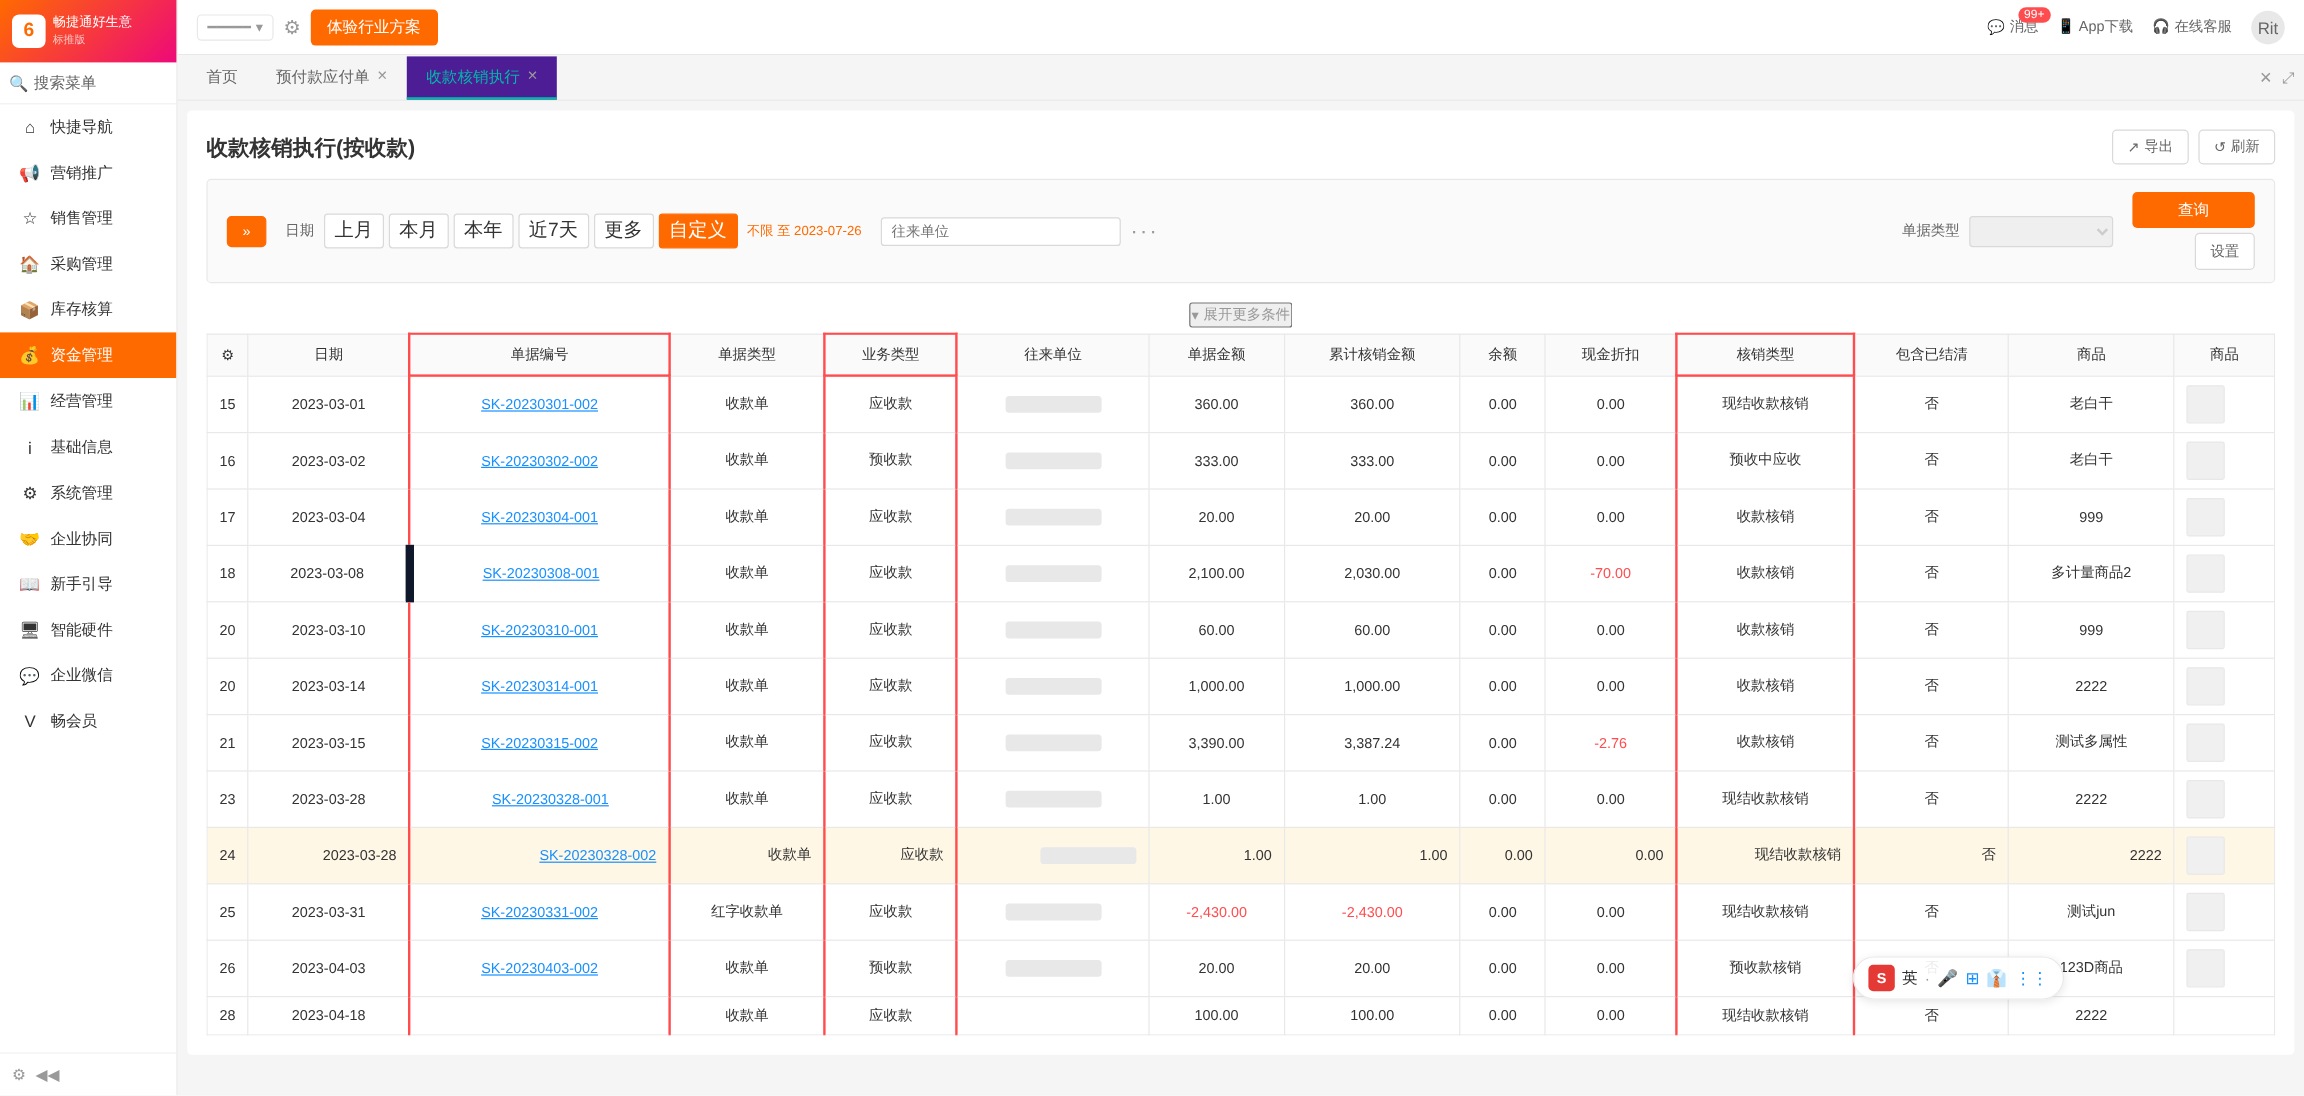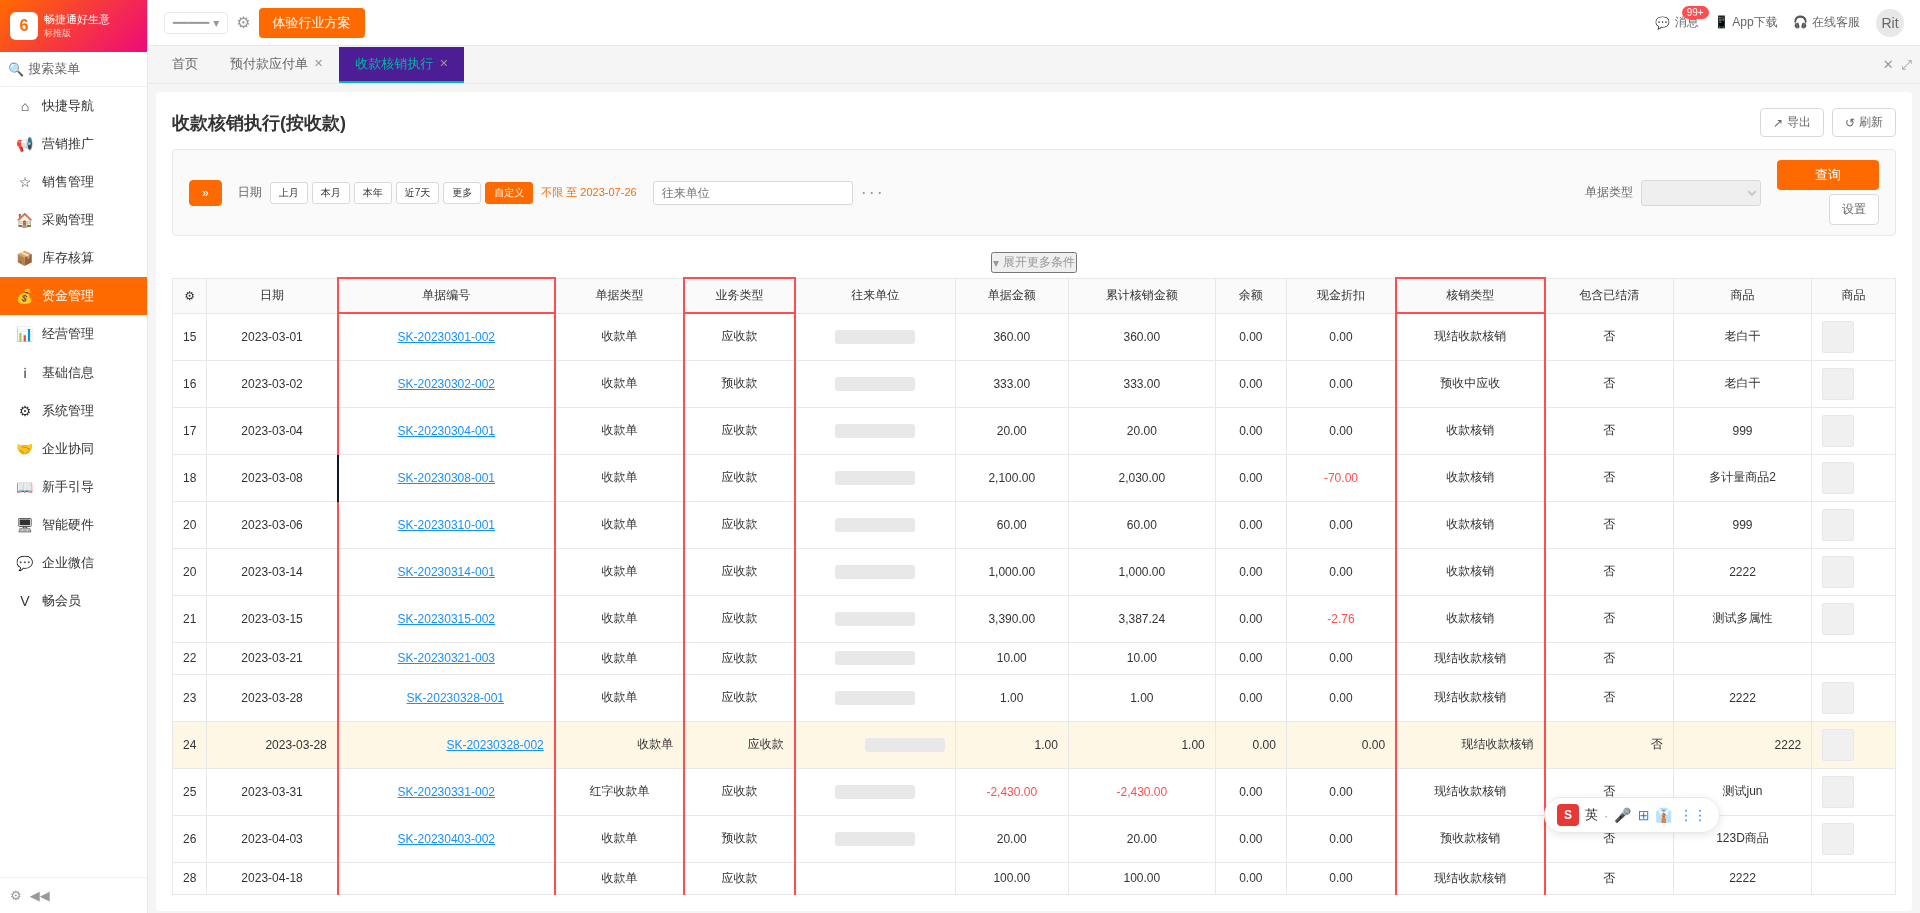--- a/index.html
+++ b/index.html
@@ -124,21 +124,21 @@
       background: #fafafa;
       border: 1px solid #e8e8e8;
       border-radius: 4px;
       padding: 10px 16px;
       margin-bottom: 12px;
       display: flex; align-items: center; gap: 16px; flex-wrap: wrap;
     }
     .filter-section { display: flex; align-items: center; gap: 8px; }
     .filter-label { color: #666; font-size: 12px; }
     .filter-date-btns { display: flex; gap: 4px; }
-    .date-btn { padding: 3px 8px; font-size: 10px; border: 1px solid #d9d9d9; border-radius: 3px; cursor: pointer; background: #fff; color: #333; }
+    .date-btn { padding: 3px 8px; font-size: 16px; border: 1px solid #d9d9d9; border-radius: 3px; cursor: pointer; background: #fff; color: #333; }
     .date-btn.custom { background: #ff6a00; color: white; border-color: #ff6a00; }
     .filter-unit { display: flex; align-items: center; gap: 8px; flex: 1; }
     .filter-input { border: 1px solid #d9d9d9; border-radius: 3px; padding: 4px 8px; font-size: 12px; min-width: 200px; color: #ccc; }
     .filter-type { display: flex; align-items: center; gap: 8px; }
     .filter-select { border: 1px solid #d9d9d9; border-radius: 3px; padding: 4px 24px 4px 8px; font-size: 12px; min-width: 120px; color: #ccc; }
     .filter-query-btn { background: #ff6a00; color: white; border: none; border-radius: 4px; padding: 6px 38px; font-size: 13px; cursor: pointer; }
     .filter-set-btn { border: 1px solid #d9d9d9; background: #fff; border-radius: 4px; padding: 6px 12px; font-size: 12px; cursor: pointer; color: #666; }
     .filter-more-row { display: flex; align-items: center; justify-content: center; padding: 4px; }
     .expand-more-btn { color: #999; font-size: 12px; cursor: pointer; display: flex; align-items: center; gap: 4px; }
     .filter-dots { color: #999; font-size: 18px; letter-spacing: 2px; }
@@ -452,38 +452,38 @@
     <td style="border-left:2px solid #ff4d4f;border-right:2px solid #ff4d4f;">收款核销</td>
     <td>否</td>
     <td>999</td>
     <td>
                   <div class="img-thumb"></div>
                 </td>
   </tr>
               <tr>
     <td>18</td>
     <td>2023-03-08</td>
-    <td style="border-left:2px solid #0f172a;border-right:2px solid #ff4d4f;margin-top:12px;"><a class="link">SK-20230308-001</a></td>
+    <td style="border-left:7px solid #0f172a;border-right:2px solid #ff4d4f;margin-top:12px;"><a class="link">SK-20230308-001</a></td>
     <td>收款单</td>
     <td style="border-left:2px solid #ff4d4f;border-right:2px solid #ff4d4f;">应收款</td>
     <td><span class="blurred">&nbsp;</span></td>
     <td class="">2,100.00</td>
     <td class="">2,030.00</td>
     <td>0.00</td>
     <td class="negative">-70.00</td>
     <td style="border-left:2px solid #ff4d4f;border-right:2px solid #ff4d4f;">收款核销</td>
     <td>否</td>
     <td>多计量商品2</td>
     <td>
                   <div class="img-thumb"></div>
                 </td>
   </tr>
               <tr>
     <td>20</td>
-    <td>2023-03-06</td>
+    <td>2023-03-10</td>
     <td style="border-left:2px solid #ff4d4f;border-right:2px solid #ff4d4f;"><a class="link">SK-20230310-001</a></td>
     <td>收款单</td>
     <td style="border-left:2px solid #ff4d4f;border-right:2px solid #ff4d4f;">应收款</td>
     <td><span class="blurred">&nbsp;</span></td>
     <td class="">60.00</td>
     <td class="">60.00</td>
     <td>0.00</td>
     <td class="">0.00</td>
     <td style="border-left:2px solid #ff4d4f;border-right:2px solid #ff4d4f;">收款核销</td>
     <td>否</td>
@@ -520,36 +520,20 @@
     <td class="">3,390.00</td>
     <td class="">3,387.24</td>
     <td>0.00</td>
     <td class="negative">-2.76</td>
     <td style="border-left:2px solid #ff4d4f;border-right:2px solid #ff4d4f;">收款核销</td>
     <td>否</td>
     <td>测试多属性</td>
     <td>
                   <div class="img-thumb"></div>
                 </td>
-  </tr>
-              <tr>
-    <td>22</td>
-    <td>2023-03-21</td>
-    <td style="border-left:2px solid #ff4d4f;border-right:2px solid #ff4d4f;"><a class="link">SK-20230321-003</a></td>
-    <td>收款单</td>
-    <td style="border-left:2px solid #ff4d4f;border-right:2px solid #ff4d4f;">应收款</td>
-    <td><span class="blurred">&nbsp;</span></td>
-    <td class="">10.00</td>
-    <td class="">10.00</td>
-    <td>0.00</td>
-    <td class="">0.00</td>
-    <td style="border-left:2px solid #ff4d4f;border-right:2px solid #ff4d4f;">现结收款核销</td>
-    <td>否</td>
-    <td></td>
-    <td></td>
   </tr>
               <tr>
     <td>23</td>
     <td>2023-03-28</td>
     <td style="border-left:2px solid #ff4d4f;border-right:2px solid #ff4d4f;padding-left:28px;"><a class="link">SK-20230328-001</a></td>
     <td>收款单</td>
     <td style="border-left:2px solid #ff4d4f;border-right:2px solid #ff4d4f;">应收款</td>
     <td><span class="blurred">&nbsp;</span></td>
     <td class="">1.00</td>
     <td class="">1.00</td>

